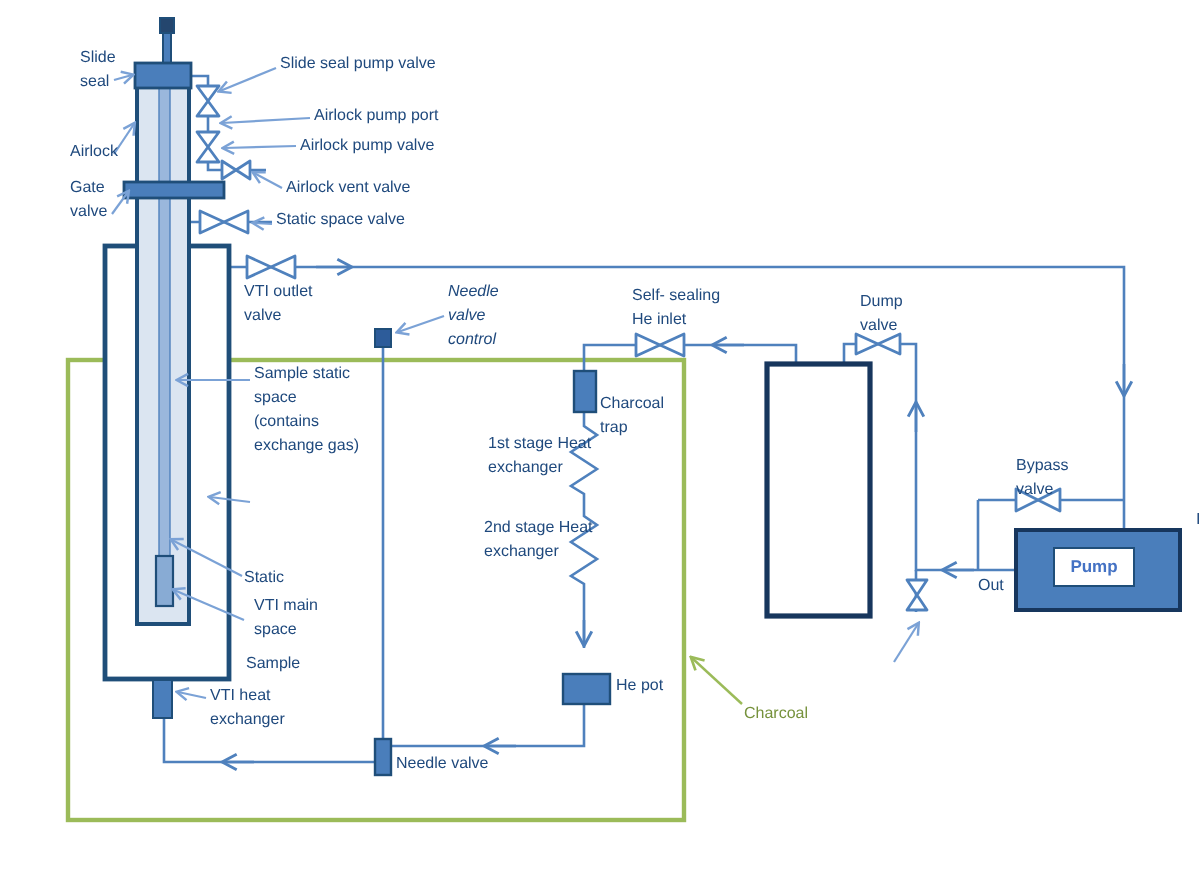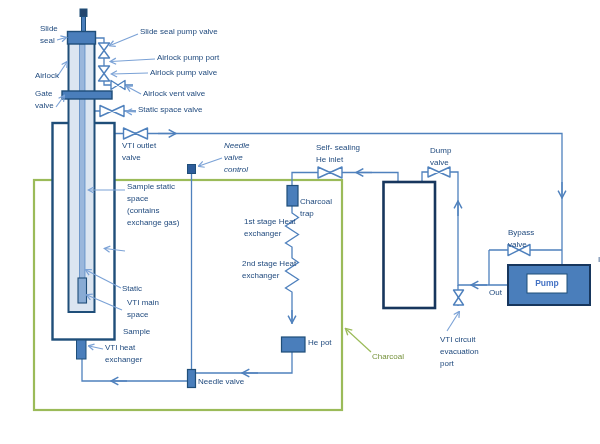--- a/index.html
+++ b/index.html
@@ -148,19 +148,16 @@
 exchanger</div>
 <div class="lbl" style="left:308px;top:337px;">He pot</div>
 <div class="lbl" style="left:316px;top:142px;">Self- sealing
 He inlet</div>
 <div class="lbl" style="left:430px;top:145px;">Dump
 valve</div>
 <div class="lbl" style="left:508px;top:227px;">Bypass
 valve</div>
 <div class="lbl" style="left:564px;top:254px;margin-left:34px;">In</div>
 <div class="lbl" style="left:489px;top:287px;">Out</div>
-<div class="lbl" style="left:440px;top:334px;">VTI circuit
-evacuation
-port</div>
 <div class="lbl green" style="left:372px;top:351px;">Charcoal</div>
 <div class="pump-text">Pump</div>
 
 </div>
 
 </body></html>

